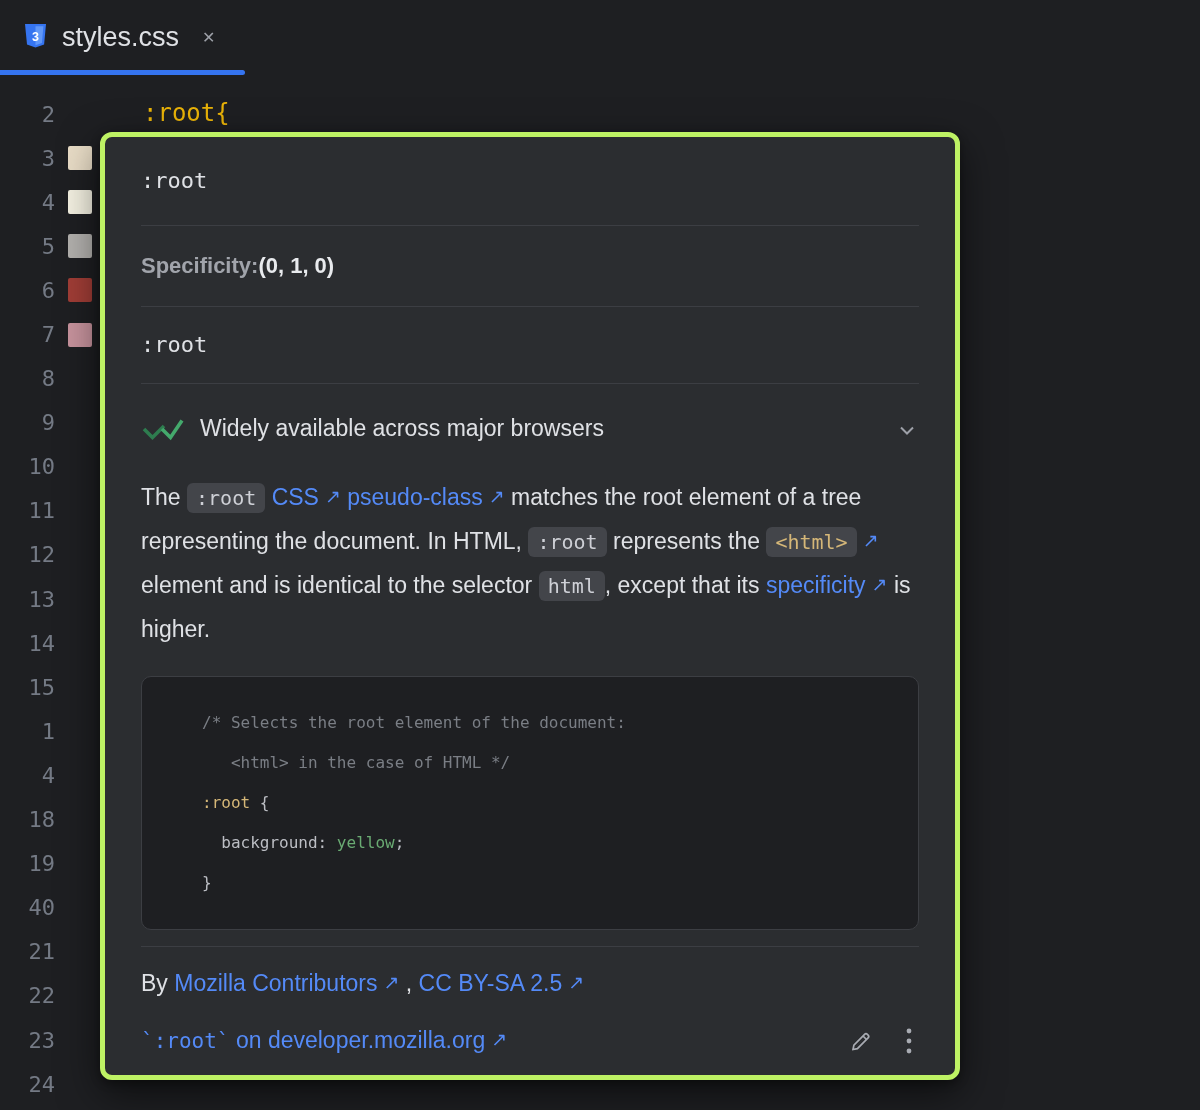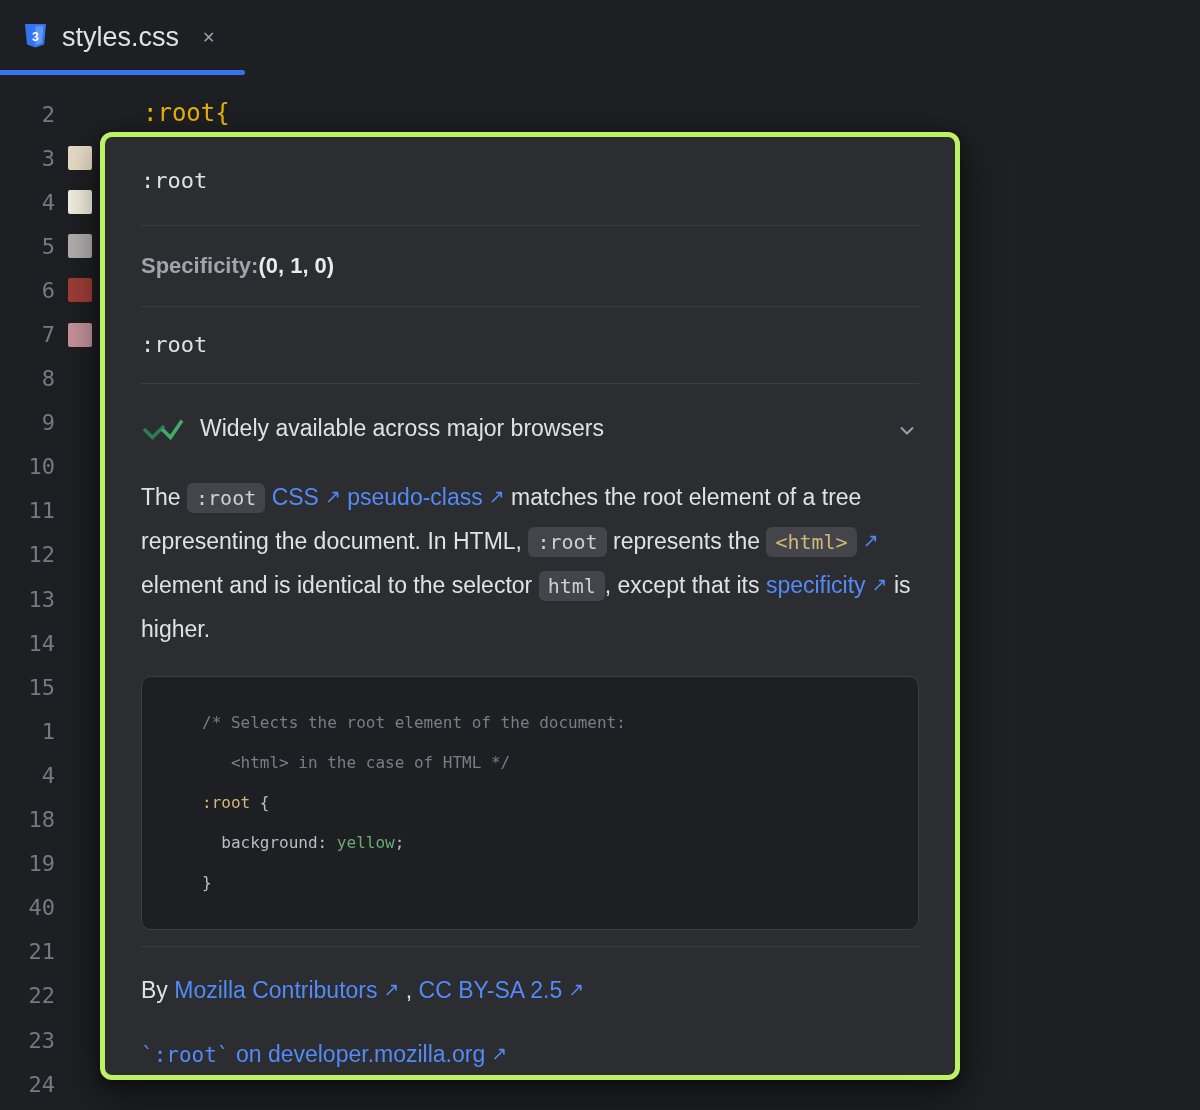--- a/index.html
+++ b/index.html
@@ -52,23 +52,23 @@
 
   .codeblock { margin:26px 36px 0; background:#1e1f22; border:1px solid #3c3e43;
                border-radius:10px; padding:26px 32px; }
   .codeblock pre { font-family:"DejaVu Sans Mono", monospace; font-size:16px; line-height:40px;
                    color:#bcbec4; white-space:pre;margin-left:28px; }
   .tok-c { color:#7a7e85; }
   .tok-sel { color:#d5b778; }
   .tok-v { color:#6aab73; }
 
   .divider.bottom { margin-top:16px; }
-  .footer1 { margin-top:22px; padding:0 36px; font-size:23px; line-height:42px; color:#dfe1e5; }
-  .footer2 { margin-top:26px; padding:0 36px; display:flex; 
-             font-size:23px; line-height:30px;flex-direction:column; }
+  .footer1 { margin-top:22px; padding:0 36px; font-size:23px; line-height:28px; color:#dfe1e5; }
+  .footer2 { margin-top:26px; padding:0 36px; display:flex; align-items:center;
+             font-size:23px; line-height:30px; }
   .src-mono { font-family:"DejaVu Sans Mono", monospace; font-size:21px; }
   .icon-btn { display:flex; align-items:center; cursor:pointer; }
   .icon-btn.edit { margin-left:auto; }
   .icon-btn.more { margin-left:32px; margin-right:6px; }
 </style>
 </head>
 <body>
 
 <div class="screen">
 

